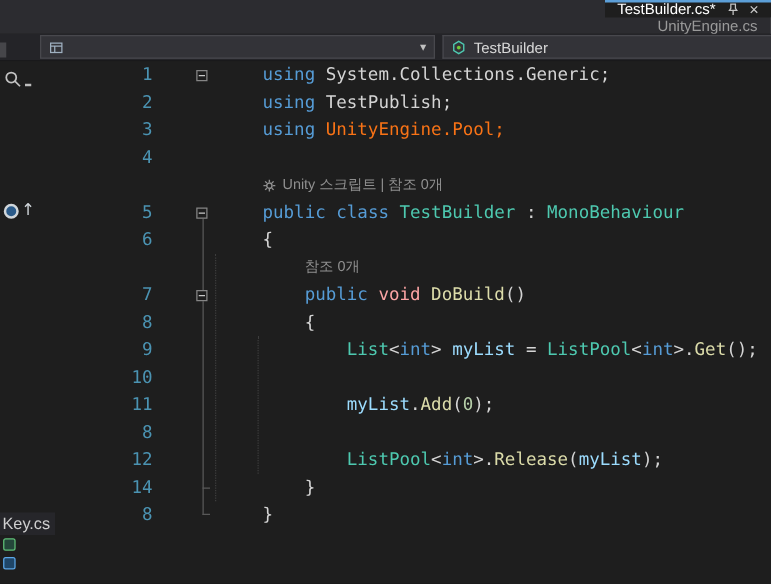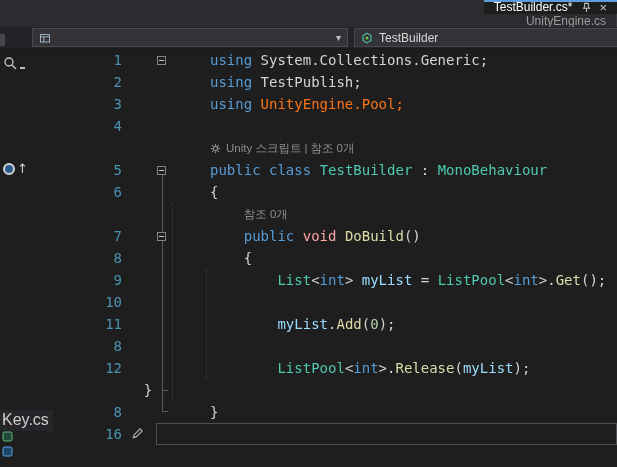--- a/index.html
+++ b/index.html
@@ -69,21 +69,21 @@
   .unity-glyph .ring { width:12px; height:12px; border:2px solid #d0d6da; border-radius:50%;
                        background:#2b5b8a; display:inline-block; }
   .unity-glyph .uparrow { color:#d0d6da; font-size:13px; line-height:14px; margin-left:2px;
                           font-family:"DejaVu Sans", sans-serif; }
 
   
   .rail-notch { position:absolute; left:0; top:34px; width:5px; height:12px; background:#46464a; z-index:5; }
   .search-frag { position:absolute; left:3px; top:56px; z-index:5; display:flex; align-items:flex-end; }
   .search-dash { width:5px; height:2px; background:#bdbdbd; margin-left:2px; margin-bottom:2px; }
   .file-frag { position:absolute; left:0; top:410px; z-index:5; background:#26262a; color:#cfcfcf;
-               font-size:16px; padding:1px 4px 2px 2px; white-space:nowrap; }
+               font-size:13px; padding:1px 4px 2px 2px; white-space:nowrap; }
   .frag-icon { position:absolute; left:2px; z-index:5; }
   .frag-icon.green { top:428px; }
   .frag-icon.blue  { top:443px; }
 </style>
 </head>
 <body>
 
 <div class="tabbar">
   <div class="corner"></div>
   <div class="tab active">
@@ -267,47 +267,34 @@
         <div class="glyphcell"></div>
         <div class="numcell">12</div>
         <div class="gapcell"></div>
         <div class="bodycell">
           <div class="foldcell"></div>
           <div class="codecell"><span style="color: rgb(212, 212, 212);">        </span><span style="color: rgb(78, 201, 176);">ListPool</span><span style="color: rgb(212, 212, 212);">&lt;</span><span style="color: rgb(86, 156, 214);">int</span><span style="color: rgb(212, 212, 212);">&gt;.</span><span style="color: rgb(220, 220, 170);">Release</span><span style="color: rgb(212, 212, 212);">(</span><span style="color: rgb(156, 220, 254);">myList</span><span style="color: rgb(212, 212, 212);">);</span></div>
         </div>
       </div>
       <div class="row">
         <div class="glyphcell"></div>
+        <div class="numcell">14</div>
         <div class="gapcell"></div>
         <div class="bodycell">
           <div class="foldcell"></div>
           <div class="codecell"><span style="color: rgb(212, 212, 212);">    }</span></div>
         </div>
       </div>
       <div class="row">
         <div class="glyphcell"></div>
         <div class="numcell">8</div>
         <div class="gapcell"></div>
         <div class="bodycell">
           <div class="foldcell"></div>
           <div class="codecell"><span style="color: rgb(212, 212, 212);">}</span></div>
-        </div>
-      </div>
-      <div class="row">
-        <div class="glyphcell"></div>
-        <div class="numcell">16</div>
-        <div class="gapcell">
-          <svg width="15" height="15" viewBox="0 0 15 15">
-            <path d="M3.2 11.8l.9-3 6-6 2.1 2.1-6 6z" fill="none" stroke="#aab4be" stroke-width="1.1"></path>
-            <path d="M3.2 11.8l2.2-.7" stroke="#aab4be" stroke-width="1.1"></path>
-          </svg>
-        </div>
-        <div class="bodycell caretline">
-          <div class="foldcell"></div>
-          <div class="codecell"></div>
         </div>
       </div>
     </div>
   <div class="unity-glyph">
     <span class="ring"></span>
     <span class="uparrow">↑</span>
   </div>
 </div>
 
 <div class="rail-notch"></div>

